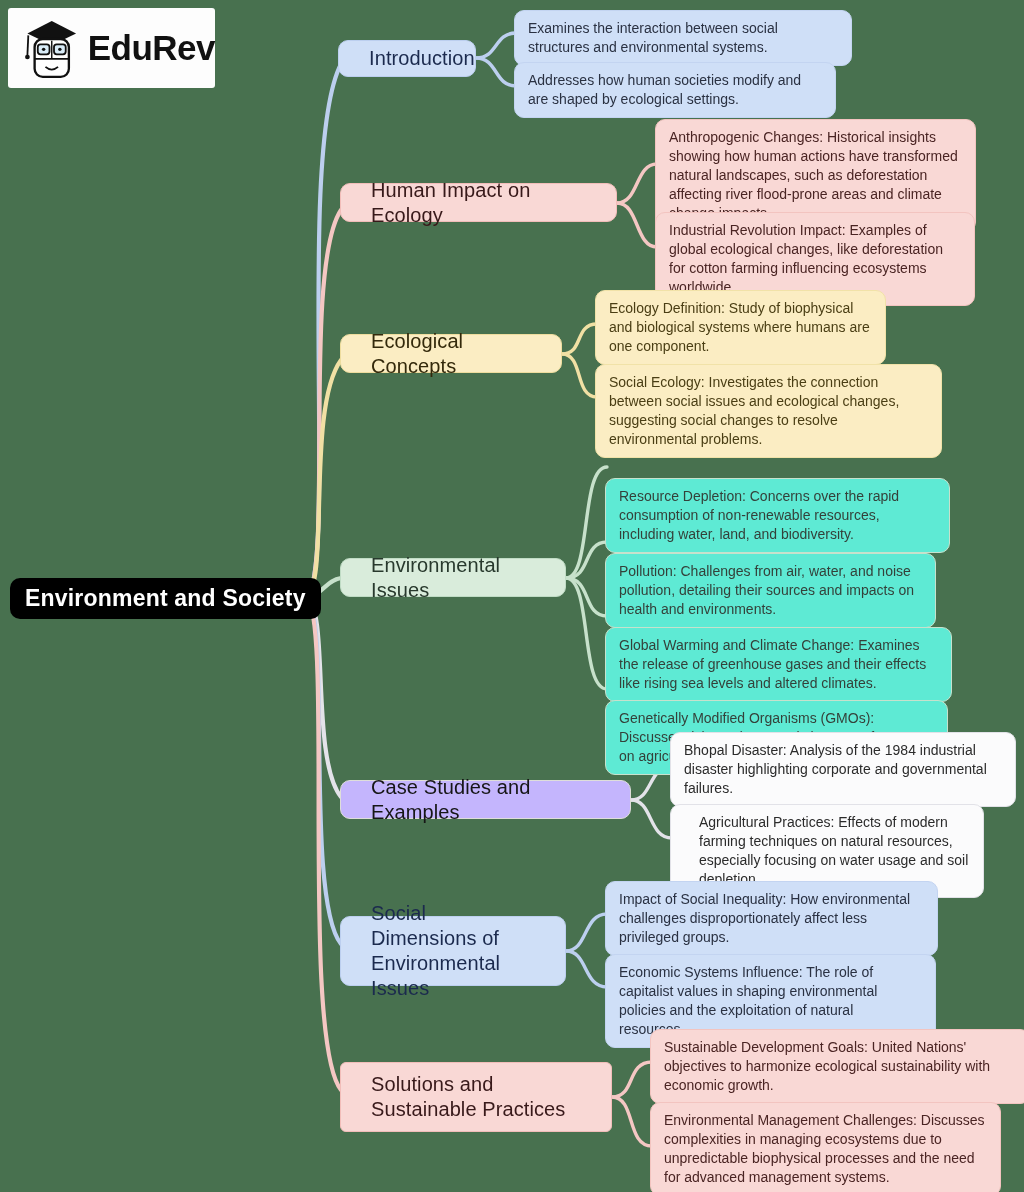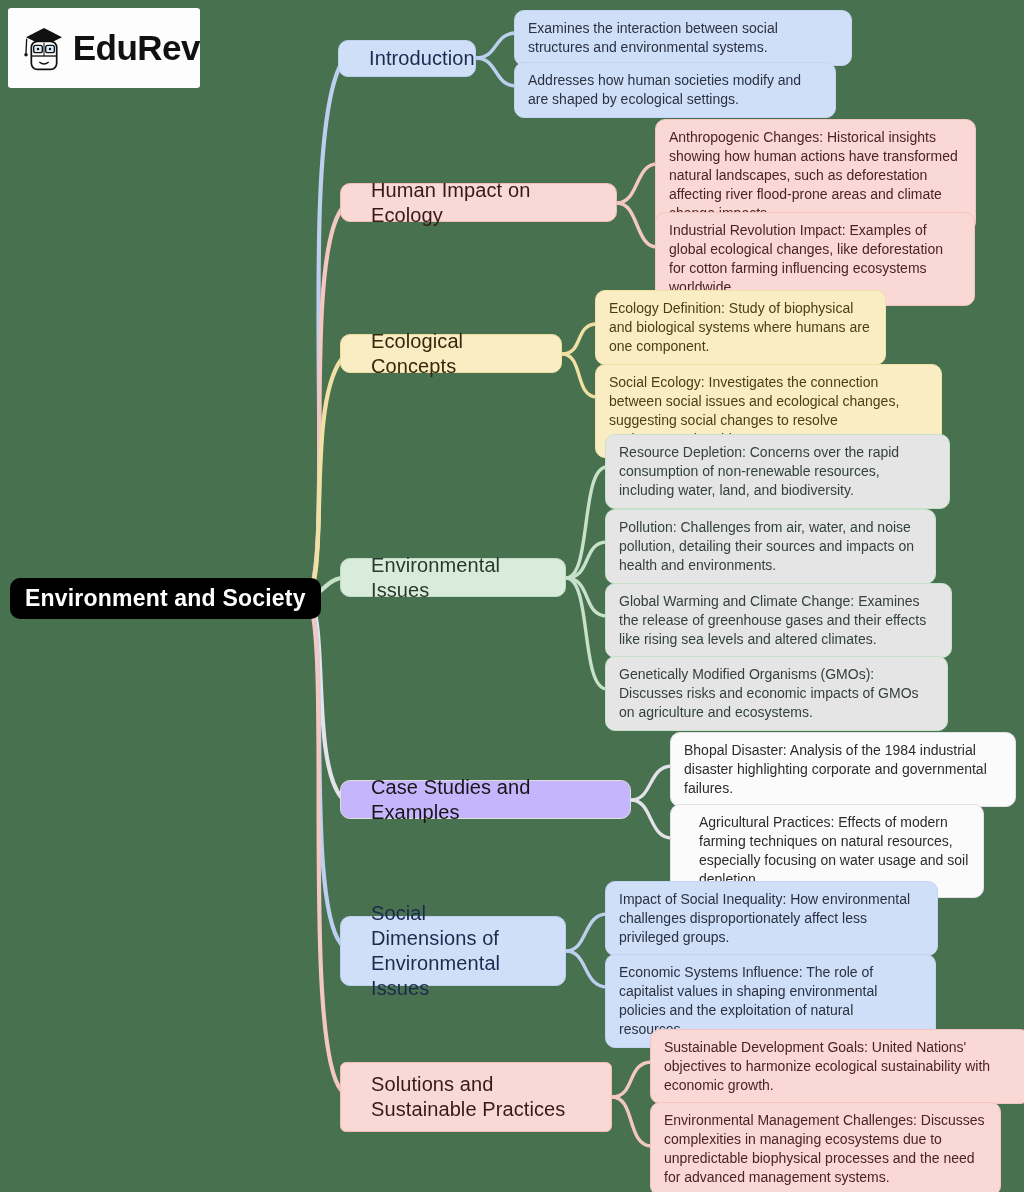--- a/index.html
+++ b/index.html
@@ -35,26 +35,26 @@
     padding:7px 15px;border-radius:10px;letter-spacing:0.2px;
   }
 
   .b-blue{background:#cfdff7;border:1.8px solid #bccfef;color:#1b2a4e;}
   .l-blue{background:#cfdff7;border:1.8px solid #c3d4f1;color:#2a3142;}
   .b-pink{background:#f9d8d5;border:1.8px solid #f2bdb9;color:#38191a;}
   .l-pink{background:#f9d8d5;border:1.8px solid #f3c4c0;color:#4a2423;}
   .b-yellow{background:#fbedc3;border:1.8px solid #eedd9e;color:#33290b;}
   .l-yellow{background:#fbedc3;border:1.8px solid #f1e2a8;color:#4a3e14;}
   .b-green{background:#d9ecdb;border:1.8px solid #c0dcc5;color:#28392d;}
-  .l-green{background:#e5e5e5;border:1.8px solid #c7e1cc;color:#34413a;}
+  .l-green{background:#5eead4;border:1.8px solid #c7e1cc;color:#34413a;margin-top:44px;}
   .b-gray{background:#c4b5fd;border:1.8px solid #dededa;color:#161616;}
   .l-gray{background:#fbfbfc;border:1.8px solid #e2e2e8;color:#2b2b2b;}
 
   .logo{
-    position:absolute;left:8px;top:8px;width:192px;height:80px;
+    position:absolute;left:8px;top:8px;width:207px;height:80px;
     background:#fdfdfd;border-radius:3px;
     display:flex;align-items:center;gap:8px;padding-left:14px;box-sizing:border-box;
   }
   .logo-text{font-size:35px;font-weight:bold;color:#111;letter-spacing:-0.5px;}
 </style>
 </head>
 <body>
 
 <div class="stage">
 

